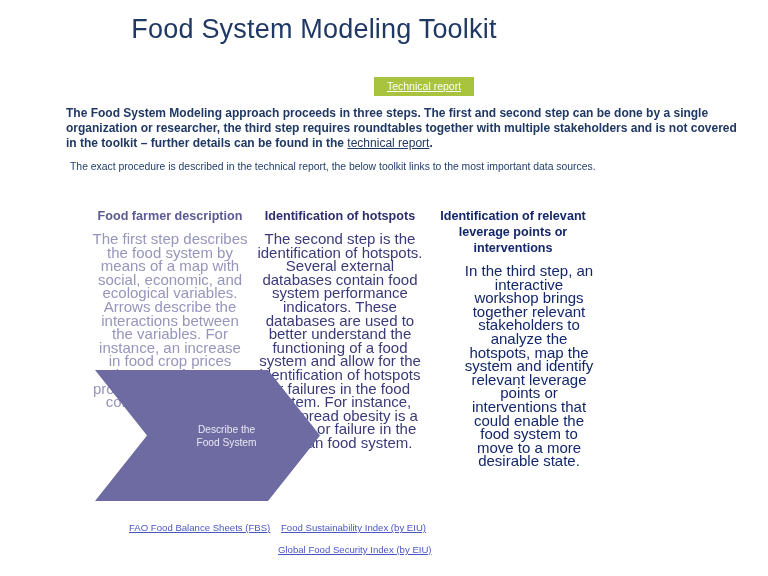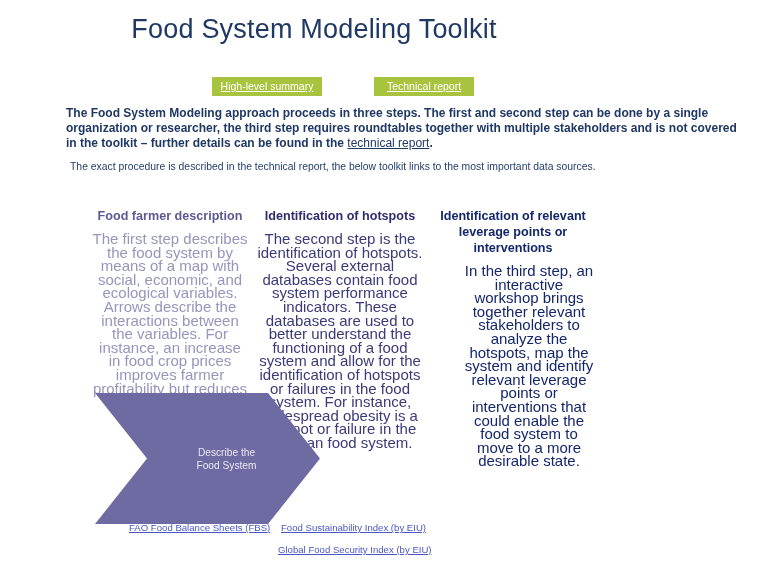--- a/index.html
+++ b/index.html
@@ -138,21 +138,20 @@
     text-align: center;
     z-index: 2;
     white-space: pre-line;
   }
   .chev-1 {
     left: 0px;
     width: 225px;
     background: #6d6ba2;
     -webkit-clip-path: polygon(0 0, 173px 0, 225px 50%, 173px 100%, 0 100%, 52px 50%);
     clip-path: polygon(0 0, 173px 0, 225px 50%, 173px 100%, 0 100%, 52px 50%);
-    margin-top: 23px;
   }
   .chev-1 .chev-label { margin-left: 38px; }
   .chev-2 {
     left: 173px;
     width: 209px;
     background: #413f7d;
     -webkit-clip-path: polygon(0 0, 157px 0, 209px 50%, 157px 100%, 0 100%, 52px 50%);
     clip-path: polygon(0 0, 157px 0, 209px 50%, 157px 100%, 0 100%, 52px 50%);
   }
   .chev-2 .chev-label { margin-left: 34px; }
@@ -197,21 +196,20 @@
     text-align: center;
     font-weight: normal;
   }
 </style>
 </head>
 <body>
 
 <div class="page-title">Food System Modeling Toolkit</div>
 
 <div class="btn-row">
-  <div class="green-btn summary">High-level summary</div>
   <div class="green-btn techrep">Technical report</div>
 </div>
 
 <div class="intro-bold"><span>The Food System Modeling approach proceeds in three steps. The first and second step can be done by a single organization or researcher, the third step requires roundtables together with multiple stakeholders and is not covered in the toolkit – further details can be found in the </span><span class="inline-link">technical report</span><span>.</span></div>
 
 <div class="intro-plain">The exact procedure is described in the technical report, the below toolkit links to the most important data sources.</div>
 
 <div class="col col-1">
   <div class="col-head">Food farmer description</div>
   <div class="col-body">The first step describes the food system by means of a map with social, economic, and ecological variables. Arrows describe the interactions between the variables. For instance, an increase in food crop prices improves farmer profitability but reduces consumer demand.</div>

